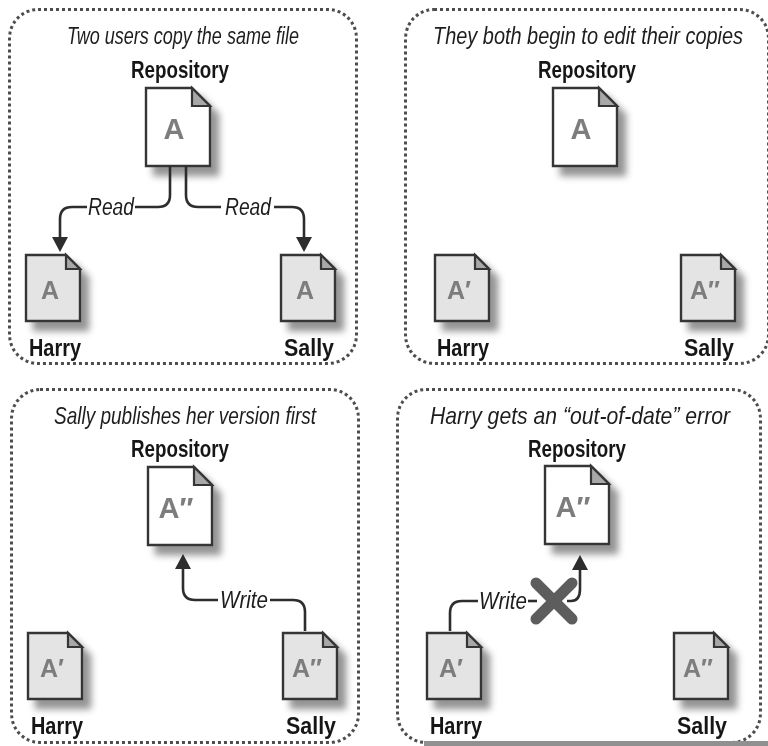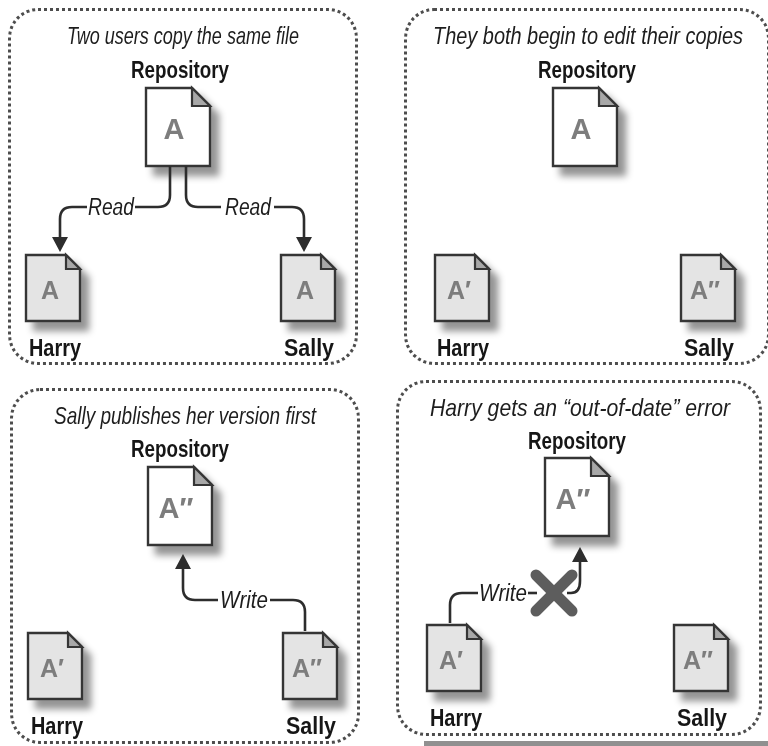--- a/index.html
+++ b/index.html
@@ -7,21 +7,21 @@
     width:768px;height:746px;position:relative;background:#ffffff;
     font-family:"Liberation Sans",sans-serif;overflow:hidden;
   }
   .panel{
     position:absolute;box-sizing:border-box;
     border:3px dotted #4d4d4d;border-radius:30px;background:#fff;
   }
   #panel-1{left:8px;top:8px;width:350px;height:357px;}
   #panel-2{left:404px;top:8px;width:366px;height:357px;}
   #panel-3{left:10px;top:388px;width:350px;height:356px;}
-  #panel-4{left:396px;top:380px;width:366px;height:356px;text-align:center;}
+  #panel-4{left:396px;top:388px;width:366px;height:356px;text-align:center;}
   svg.diagram{position:absolute;left:0;top:0;width:100%;height:100%;overflow:visible;}
 
   text{fill:#1c1c1c;}
   .caption{font-style:italic;font-size:24px;fill:#1d1d1d;}
   .heading{font-weight:bold;font-size:24px;fill:#161616;}
   .name{font-weight:bold;font-size:24px;fill:#161616;}
   .letter{font-weight:bold;font-size:29px;fill:#7d7d7d;}
   .letter-sm{font-weight:bold;font-size:25px;fill:#7d7d7d;}
   .flow-label{font-style:italic;font-size:23px;fill:#1d1d1d;}
 

